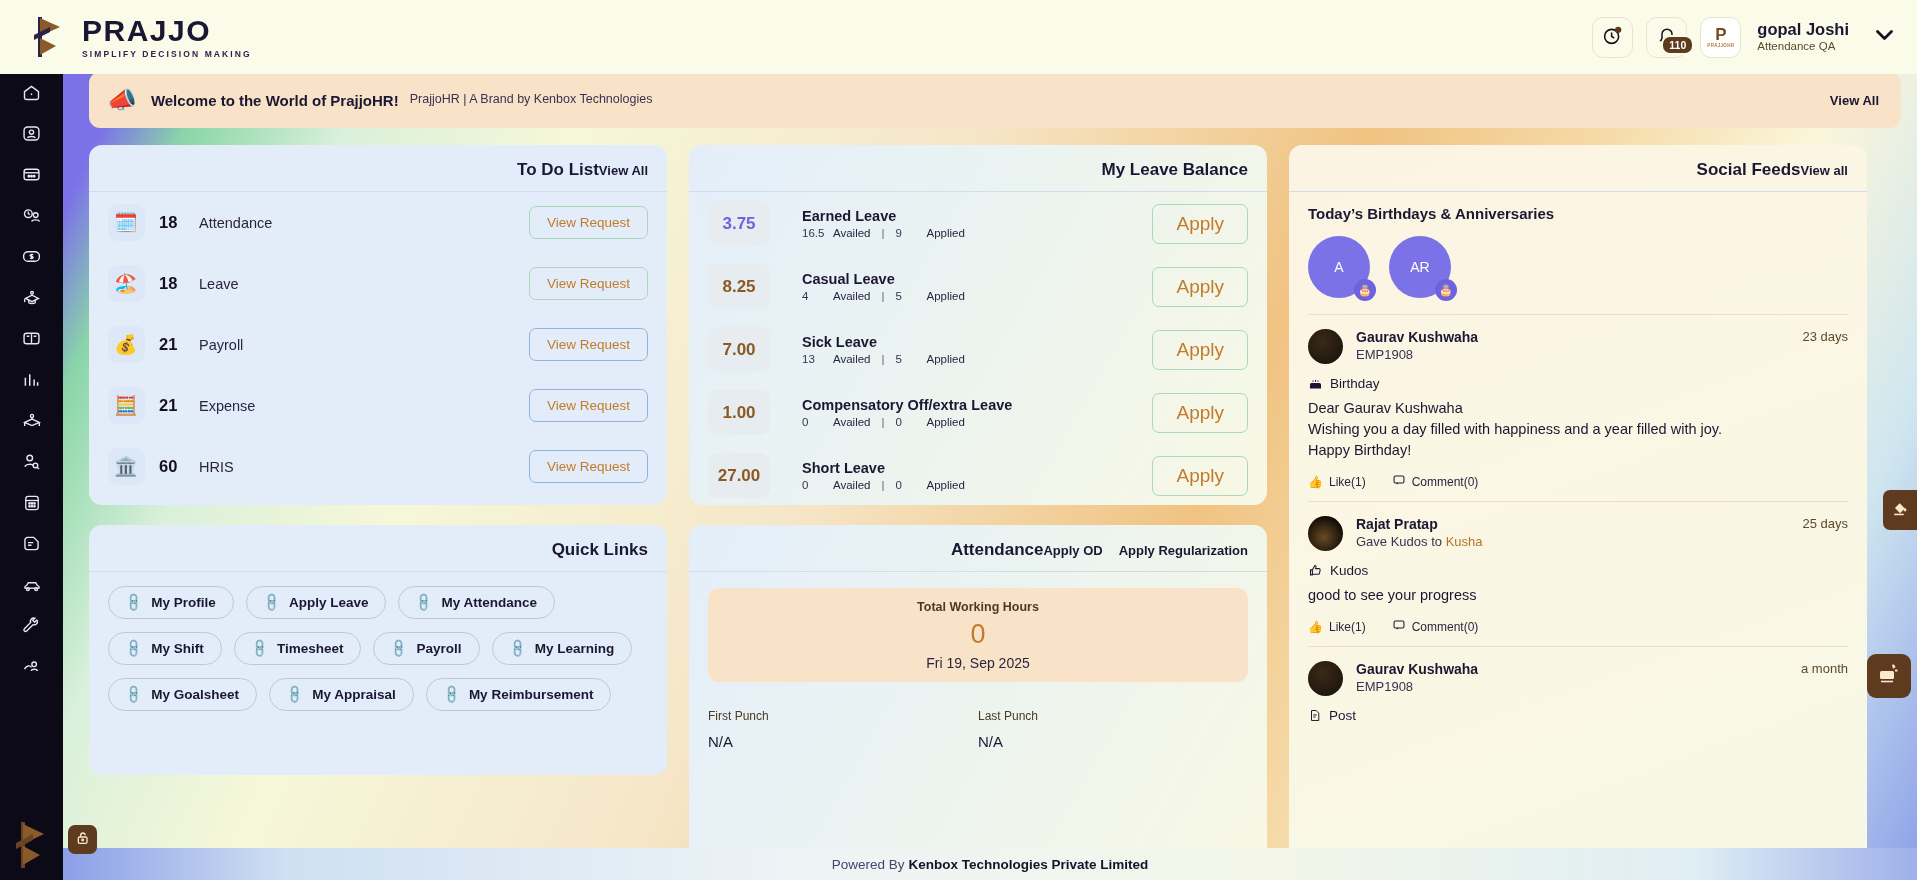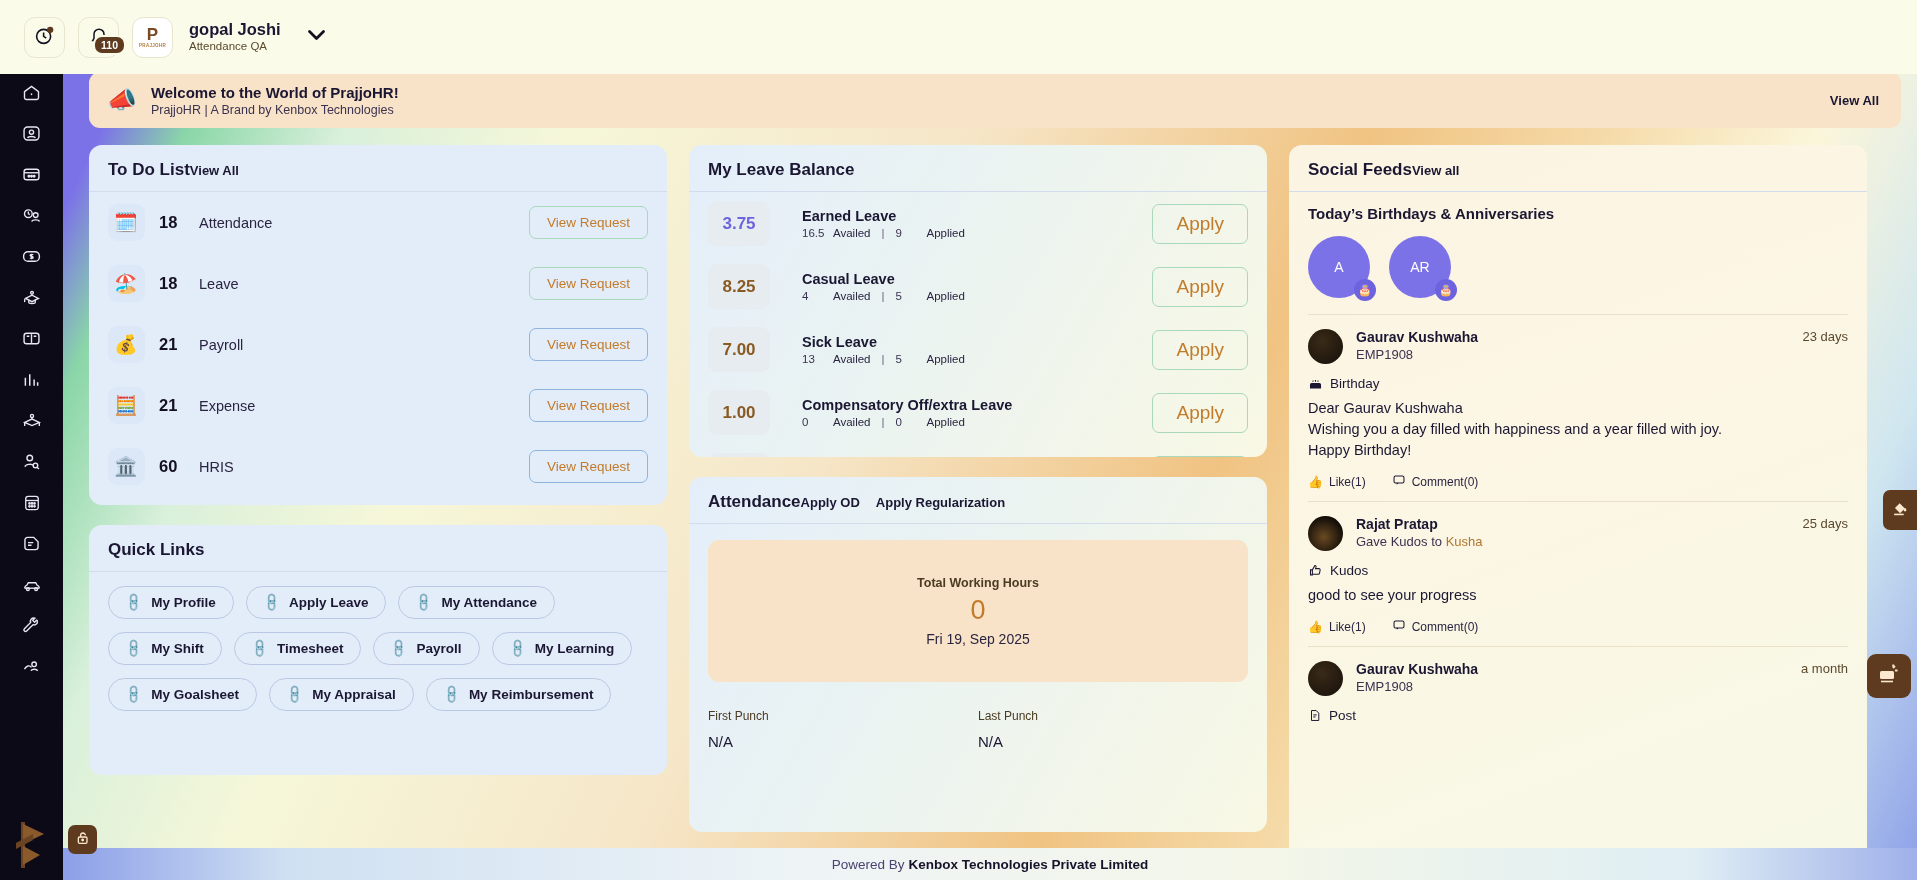--- a/index.html
+++ b/index.html
@@ -102,21 +102,21 @@
 
   
   .welcome {
     height: 56px; border-radius: 11px;
     background: #f9e3c8;
     display: flex; align-items: center;
     padding: 0 22px 0 18px;
     margin-bottom: 17px;
   }
   .welcome-ico { font-size: 24px; margin-right: 14px; }
-  .welcome-txt { flex: 1; display: flex; flex-direction: column; gap: 2px; }
+  .welcome-txt { flex: 1; display: flex; flex-direction: row; gap: 11px; }
   .welcome-title { font-size: 15px; font-weight: 700; color: #1b1733; }
   .welcome-sub { font-size: 12.5px; color: #3a3250; }
   .welcome-link { font-size: 13px; color: #1b1733; font-weight: 600; cursor: pointer; }
 
   
   .grid {
     display: flex; gap: 22px;
     height: 735px;
   }
   .col-left { width: 578px; display: flex; flex-direction: column; gap: 20px; }
@@ -126,21 +126,21 @@
   .card {
     background: #e3edfa;
     border-radius: 13px;
     padding: 15px 19px 0 19px;
     overflow: hidden;
     position: relative;
   }
   .card.tinted { background: linear-gradient(120deg,#e4eefa 0%, #eaf3f2 40%, #f8f8e4 100%); }
   .card.feed   { background: linear-gradient(160deg,#fbf4e2 0%, #fcf6e4 45%, #f7f8e6 100%); }
   .card-head {
-    display: flex; align-items: center; justify-content: flex-start;
+    display: flex; align-items: center; justify-content: flex-end;
     padding-bottom: 11px;
   }
   .card-title { font-size: 17px; font-weight: 700; color: #1b1733; }
   .card-link { font-size: 13px; color: #1b1733; font-weight: 600; cursor: pointer; }
   .card-links { display: flex; gap: 16px; }
   .divider { height: 1px; background: #d3dced; margin: 0 -19px 0 -19px; }
 
   
   .todo-card { height: 360px; }
   .todo-row {
@@ -171,21 +171,21 @@
   .ql-chip {
     border: 1px solid #b9c7e2; border-radius: 20px;
     background: transparent;
     padding: 8px 17px; font-size: 13.5px; font-weight: 600; color: #1b1733;
     display: flex; align-items: center; gap: 9px;
     cursor: pointer; white-space: nowrap; font-family: inherit;
   }
   .ql-ico { font-size: 13px; transform: rotate(-45deg); display:inline-block; }
 
   
-  .leave-card { height: 312px; }
+  .leave-card { height: 360px; }
   .leave-row {
     display: flex; align-items: center; gap: 32px;
     padding: 9px 0;
   }
   .leave-val {
     width: 62px; height: 45px; border-radius: 9px;
     background: #e6ecef;
     display: flex; align-items: center; justify-content: center;
     font-size: 17px; font-weight: 700; color: #8a5a22; flex: none;
   }
@@ -199,21 +199,21 @@
   .btn-apply {
     border: 1px solid #a9d8bb; background: transparent;
     border-radius: 7px; padding: 8px 23px;
     font-size: 19px; color: #c27b2a; font-family: inherit; cursor: pointer;
   }
 
   
   .att-card { height: 355px; }
   .att-box {
     background: #f9e3c8; border-radius: 11px;
-    height: 142px; margin-top: 16px;
+    height: 94px; margin-top: 16px;
     display: flex; flex-direction: column; align-items: center; justify-content: center;
     gap: 7px;
   }
   .att-label { font-size: 12.5px; font-weight: 700; color: #4a3b22; }
   .att-hours { font-size: 27px; font-weight: 400; color: #c27b2a; line-height: 1; }
   .att-date { font-size: 14px; color: #2a2440; }
   .punch-row { display: flex; margin-top: 27px; }
   .punch { width: 50%; display: flex; flex-direction: column; gap: 10px; }
   .punch-lbl { font-size: 12px; color: #4a3b22; }
   .punch-val { font-size: 15px; color: #1b1733; }
@@ -265,20 +265,34 @@
     background: linear-gradient(90deg,#8c9fe8 0%, #cfe0f2 12%, #eef4f6 40%, #f3f6e8 65%, #dfeef4 88%, #9fb0ea 100%);
     z-index: 45;
   }
   .footer b { font-weight: 700; margin-left: 4px; color:#16122a; }
   .footer .pw { color:#4a4270; }
 </style>
 </head>
 <body>
 
 <div class="header">
+  <div class="logo-wrap">
+    <div class="logo-mark">
+      <svg width="40" height="44" viewBox="0 0 40 44">
+        <path d="M10 2 L10 42" stroke="#2b2344" stroke-width="4"></path>
+        <path d="M10 3 L30 12 L10 21 Z" fill="#8a5a2a"></path>
+        <path d="M10 23 L26 31 L10 40 Z" fill="#8a5a2a"></path>
+        <path d="M4 20 L20 12 L20 17 L4 25 Z" fill="#2b2344"></path>
+      </svg>
+    </div>
+    <div class="logo-text">
+      <div class="logo-name">PRAJJO</div>
+      <div class="logo-tag">SIMPLIFY DECISION MAKING</div>
+    </div>
+  </div>
 
   <div class="header-right">
     <div class="hdr-btn">
       <span>
         <svg width="21" height="21" viewBox="0 0 24 24" fill="none" stroke="#14101f" stroke-width="1.8">
           <circle cx="11" cy="13" r="8"></circle>
             <path d="M11 8.5V13l3 2"></path>
           <circle cx="18.5" cy="5.5" r="3.6" fill="#5e3a1e" stroke="none"></circle>
         </svg>
       </span>

